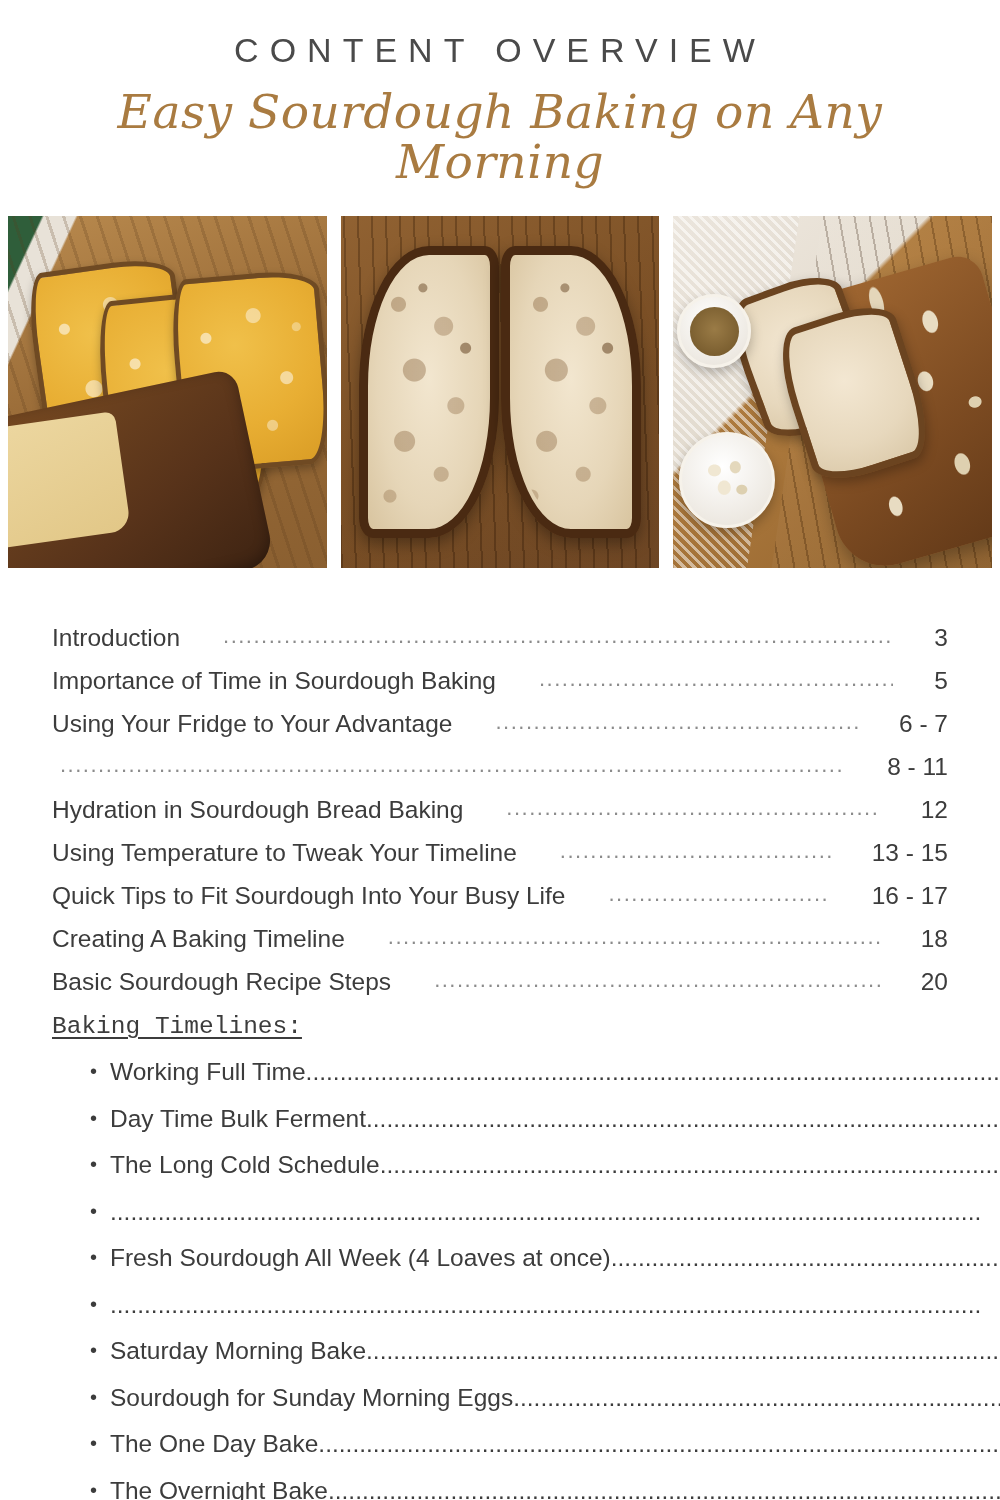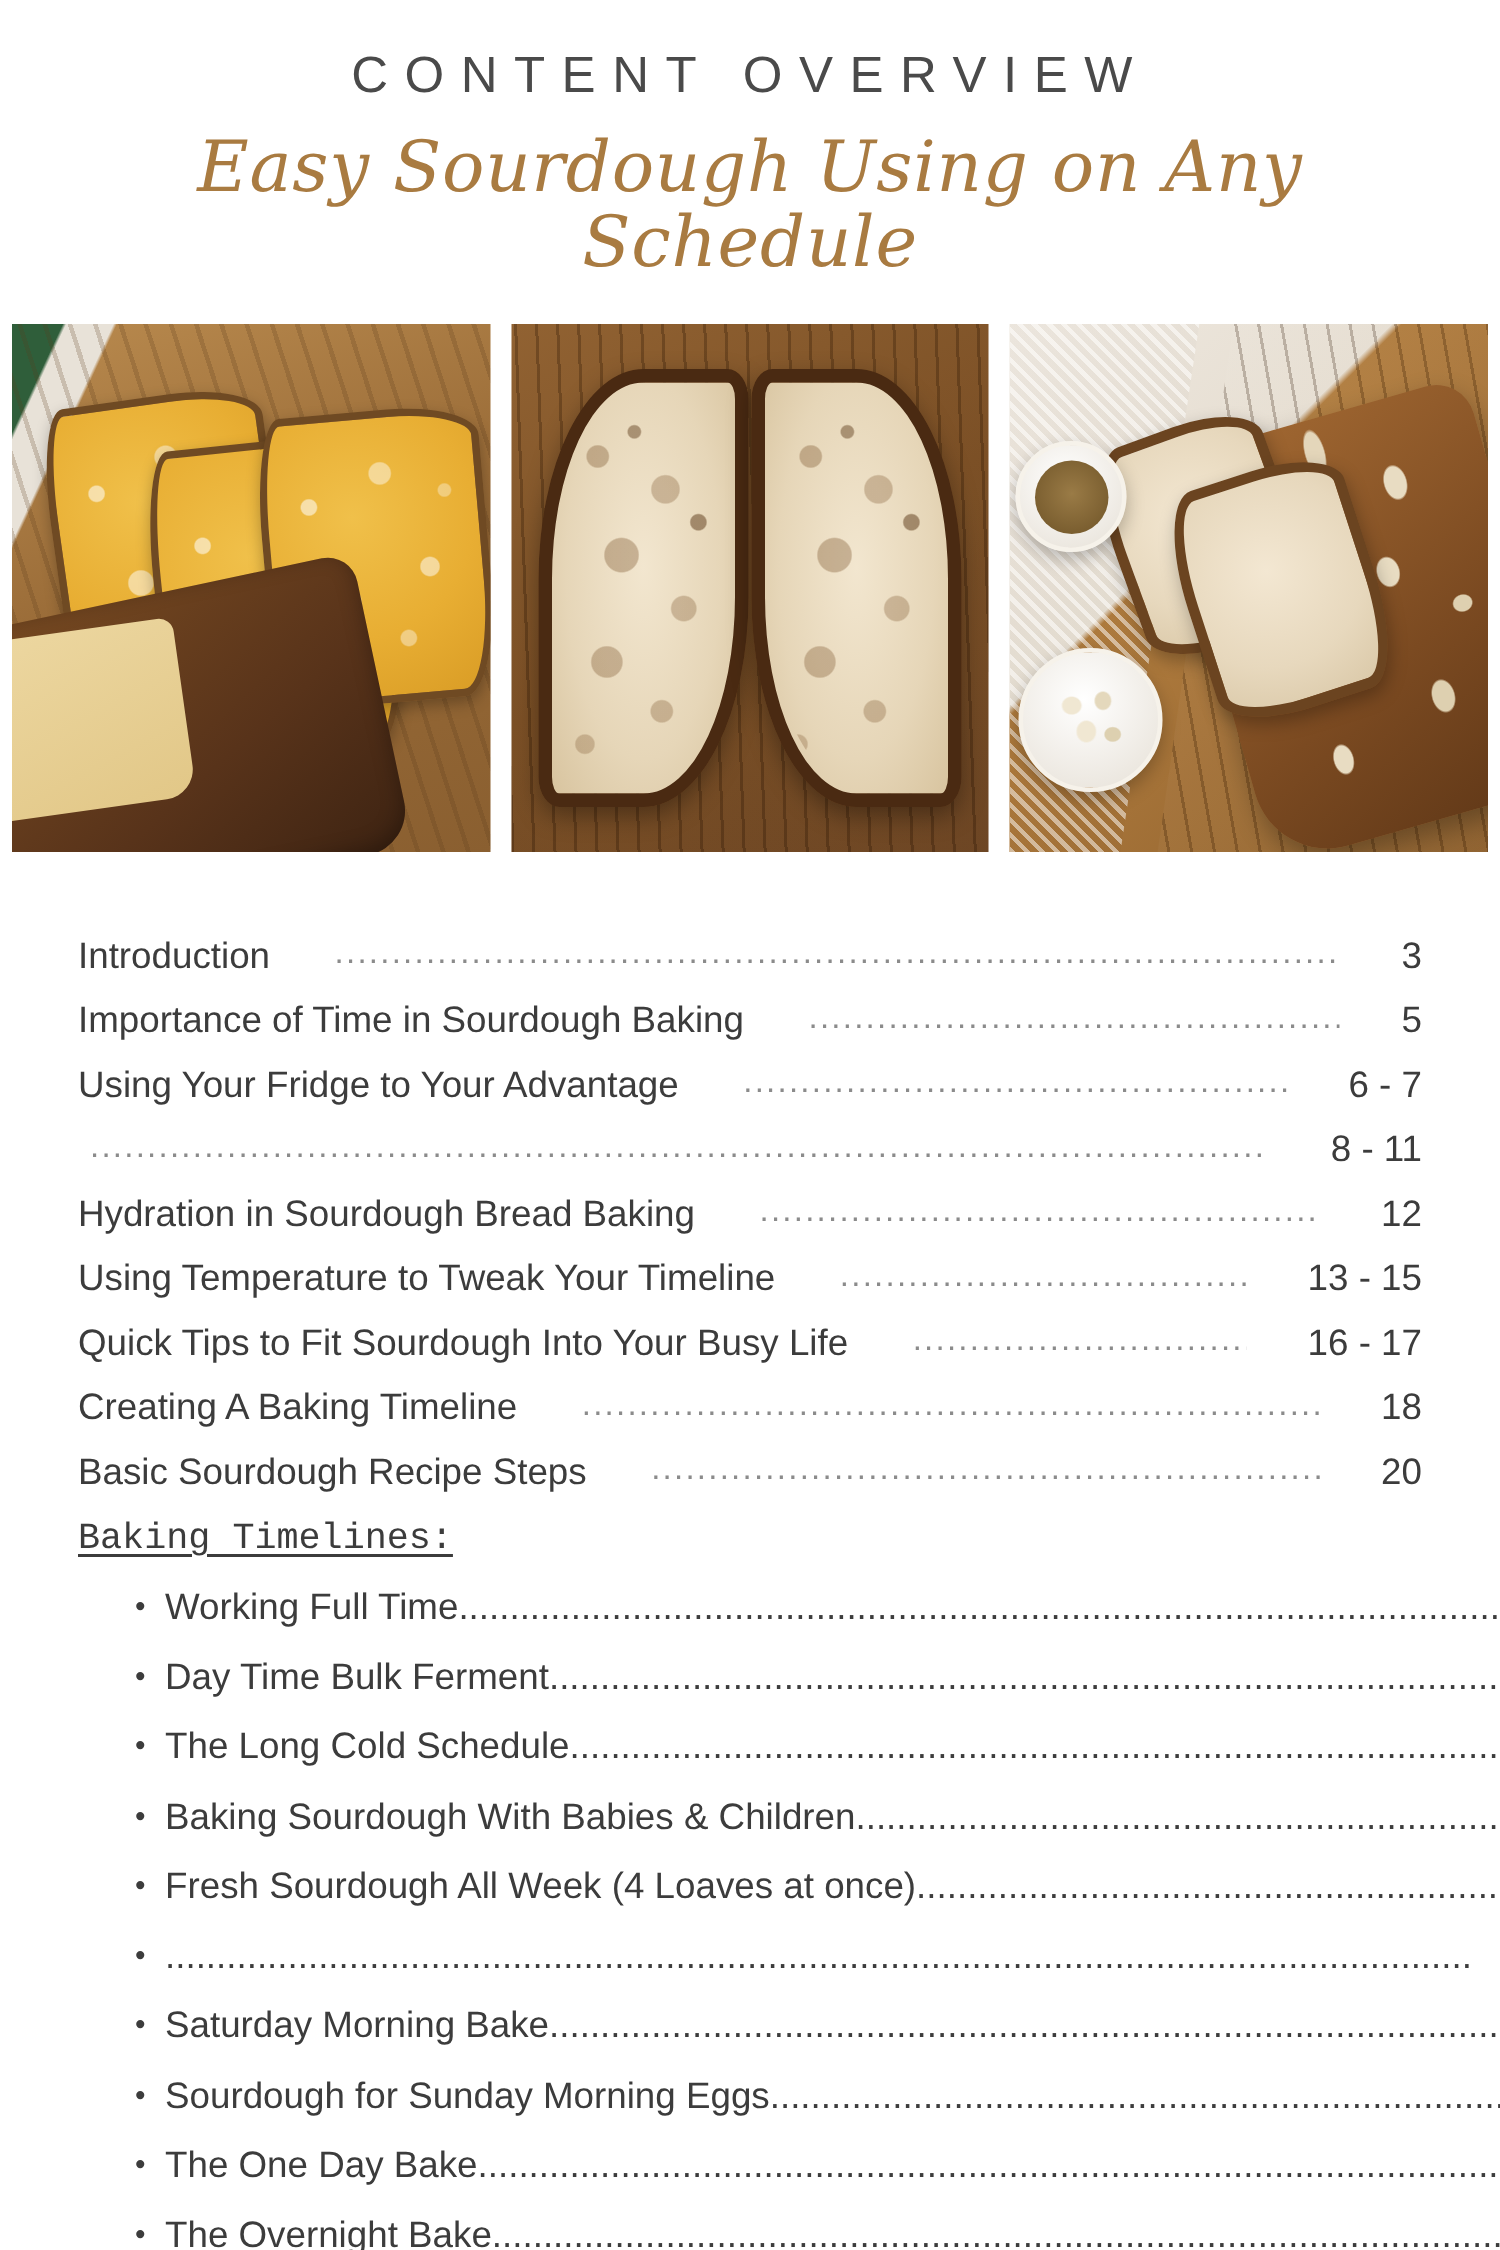--- a/index.html
+++ b/index.html
@@ -260,21 +260,21 @@
     position: relative;
     top: -2px;
   }
 </style>
 </head>
 <body>
 
 <div class="page">
 
   <div class="eyebrow">CONTENT OVERVIEW</div>
-  <div class="main-title">Easy Sourdough Using on Any Schedule</div>
+  <div class="main-title">Easy Sourdough Baking on Any Morning</div>
 
   <div class="photo-strip">
     <div class="photo p1">
       <div class="board"></div>
       <div class="slice s1">
           <div class="crumb"></div>
         </div>
       <div class="slice s2">
           <div class="crumb"></div>
         </div>
@@ -376,21 +376,20 @@
 
       </li>
       <li class="sub-row">
         <span class="bullet">•</span>
         <span class="label">The Long Cold Schedule</span>
         <span class="dots">................................................................................................................................</span>
 
       </li>
       <li class="sub-row">
         <span class="bullet">•</span>
-        <span class="label">Baking Sourdough With Babies &amp; Children</span>
         <span class="dots">................................................................................................................................</span>
 
       </li>
       <li class="sub-row">
         <span class="bullet">•</span>
         <span class="label">Fresh Sourdough All Week (4 Loaves at once)</span>
         <span class="dots">................................................................................................................................</span>
 
       </li>
       <li class="sub-row">

